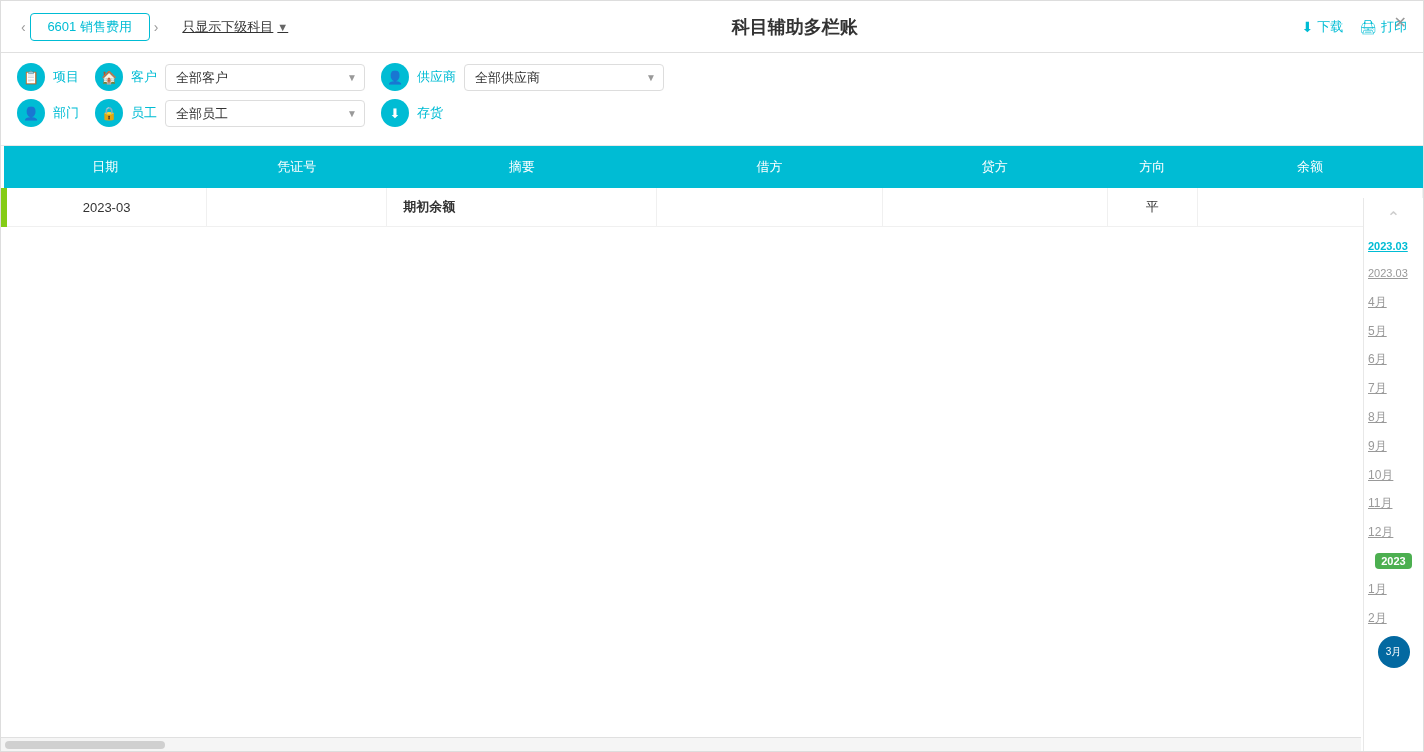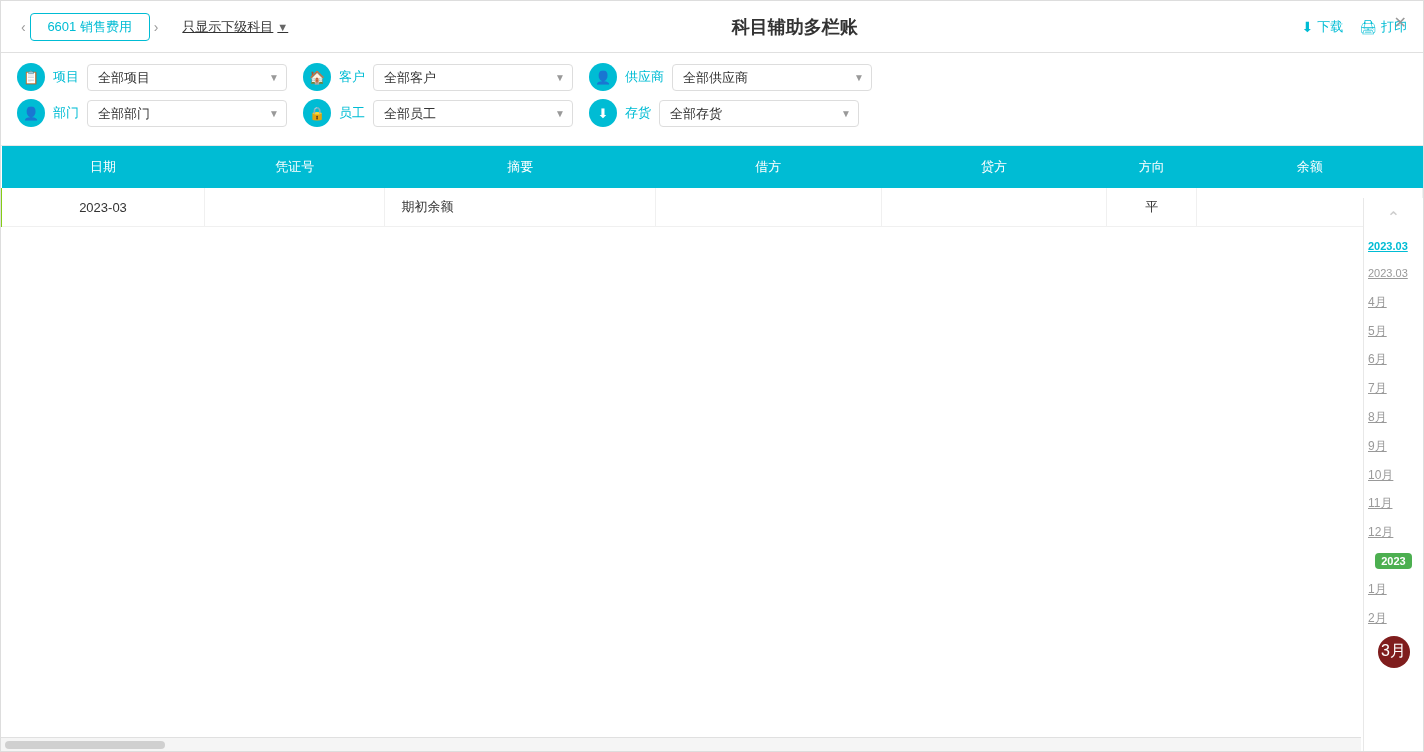--- a/index.html
+++ b/index.html
@@ -24,21 +24,21 @@
     .filter-icon { width: 28px; height: 28px; border-radius: 50%; background: #00bcd4; display: flex; align-items: center; justify-content: center; color: #fff; font-size: 14px; flex-shrink: 0; }
     .filter-label { color: #00bcd4; font-size: 13px; white-space: nowrap; }
     .filter-select { border: 1px solid #ddd; border-radius: 4px; padding: 5px 28px 5px 10px; font-size: 13px; color: #333; background: #fff; min-width: 200px; appearance: none; cursor: pointer; position: relative; }
     .select-wrapper { position: relative; display: inline-block; }
     .select-wrapper::after { content: "▼"; position: absolute; right: 8px; top: 50%; transform: translateY(-50%); font-size: 10px; color: #999; pointer-events: none; }
     .data-table { width: 100%; border-collapse: collapse; }
     .data-table thead tr { background: #00bcd4; }
     .data-table thead th { color: #fff; padding: 12px 24px; text-align: center; font-weight: normal; font-size: 13px; border: none; }
     .data-table tbody tr { border-bottom: 1px solid #f0f0f0; }
     .data-table tbody td { padding: 10px 8px; text-align: center; color: #333; font-size: 13px; border-right: 1px solid #f0f0f0; }
-    .data-table tbody td:first-child { border-left: 1px solid #84cc16; }
+    .data-table tbody td:first-child { border-left: 6px solid #84cc16; }
 
     
     .right-sidebar { position: absolute; top: 52px; right: 0; width: 60px; height: calc(752px - 52px); background: #fff; border-left: 1px solid #e8e8e8; display: flex; flex-direction: column; align-items: center; padding: 4px 0; overflow: hidden; }
     .sidebar-item { width: 100%; text-align: left; padding: 6px 4px; font-size: 12px; color: #999; cursor: pointer; line-height: 1.4; text-decoration: underline; }
     .sidebar-item.selected { color: #00bcd4; font-weight: bold; }
     .sidebar-arrow { color: #ccc; font-size: 16px; padding: 6px 0; cursor: pointer; }
     .year-badge { background: #4caf50; color: #fff; border-radius: 4px; padding: 2px 6px; font-size: 11px; font-weight: bold; display: inline-block; margin: 2px 0; }
     .table-wrapper { flex: 1; overflow: auto; }
   </style>
 </head>
@@ -67,25 +67,20 @@
     </div>
     <span class="close-btn">✕</span>
   </div>
 
   <div class="filter-area">
 
     <div class="filter-row">
       <div class="filter-item">
         <div class="filter-icon" style="font-size:13px;">📋</div>
         <span class="filter-label">项目</span>
-        <div class="select-wrapper">
-          <select class="filter-select">
-            <option>全部项目</option>
-          </select>
-        </div>
       </div>
       <div class="filter-item">
         <div class="filter-icon" style="font-size:13px;">🏠</div>
         <span class="filter-label">客户</span>
         <div class="select-wrapper">
           <select class="filter-select">
             <option>全部客户</option>
           </select>
         </div>
       </div>
@@ -97,43 +92,33 @@
             <option>全部供应商</option>
           </select>
         </div>
       </div>
     </div>
 
     <div class="filter-row">
       <div class="filter-item">
         <div class="filter-icon" style="font-size:13px;">👤</div>
         <span class="filter-label">部门</span>
-        <div class="select-wrapper">
-          <select class="filter-select">
-            <option>全部部门</option>
-          </select>
-        </div>
       </div>
       <div class="filter-item">
         <div class="filter-icon" style="font-size:13px;">🔒</div>
         <span class="filter-label">员工</span>
         <div class="select-wrapper">
           <select class="filter-select">
             <option>全部员工</option>
           </select>
         </div>
       </div>
       <div class="filter-item">
         <div class="filter-icon" style="font-size:13px;">⬇</div>
         <span class="filter-label">存货</span>
-        <div class="select-wrapper">
-          <select class="filter-select">
-            <option>全部存货</option>
-          </select>
-        </div>
       </div>
     </div>
   </div>
 
   <div style="display:flex; height: calc(752px - 52px - 90px); position:relative;">
 
     <div class="table-wrapper" style="overflow:auto; padding-right:0;">
       <table class="data-table">
         <thead>
           <tr>
@@ -143,21 +128,21 @@
             <th style="width:200px;text-align:center;">借方</th>
             <th style="width:200px;">贷方</th>
             <th style="width:80px;">方向</th>
             <th style="width:200px;">余额</th>
           </tr>
         </thead>
         <tbody>
           <tr>
             <td>2023-03</td>
             <td></td>
-            <td style="text-align:left; padding-left:16px;">期初余额</td>
+            <td style="text-align:left; padding-left:16px;font-weight:bold;">期初余额</td>
             <td></td>
             <td></td>
             <td>平</td>
             <td></td>
           </tr>
         </tbody>
       </table>
     </div>
 
     <div class="right-sidebar">
@@ -177,21 +162,21 @@
       <div class="sidebar-item">12月</div>
 
       <div style="padding:4px 0;">
         <span class="year-badge">2023</span>
       </div>
 
       <div class="sidebar-item">1月</div>
       <div class="sidebar-item">2月</div>
 
       <div style="padding:3px 4px; width:100%;">
-        <div style="background:#7f1d1d; color:#fff; border-radius:50%; width:32px; height:32px; display:flex; align-items:center; justify-content:center; margin:0 auto; font-size:16px; cursor:pointer;">3月</div>
+        <div style="background:#0369a1; color:#fff; border-radius:50%; width:32px; height:32px; display:flex; align-items:center; justify-content:center; margin:0 auto; font-size:10px; cursor:pointer;">3月</div>
       </div>
 
     </div>
   </div>
 
   <div style="height:14px; background:#f5f5f5; border-top:1px solid #e0e0e0; position:absolute; bottom:0; left:0; width:1360px;">
     <div style="height:8px; background:#d0d0d0; border-radius:4px; width:160px; margin:3px 4px;"></div>
   </div>
 
 </div>

